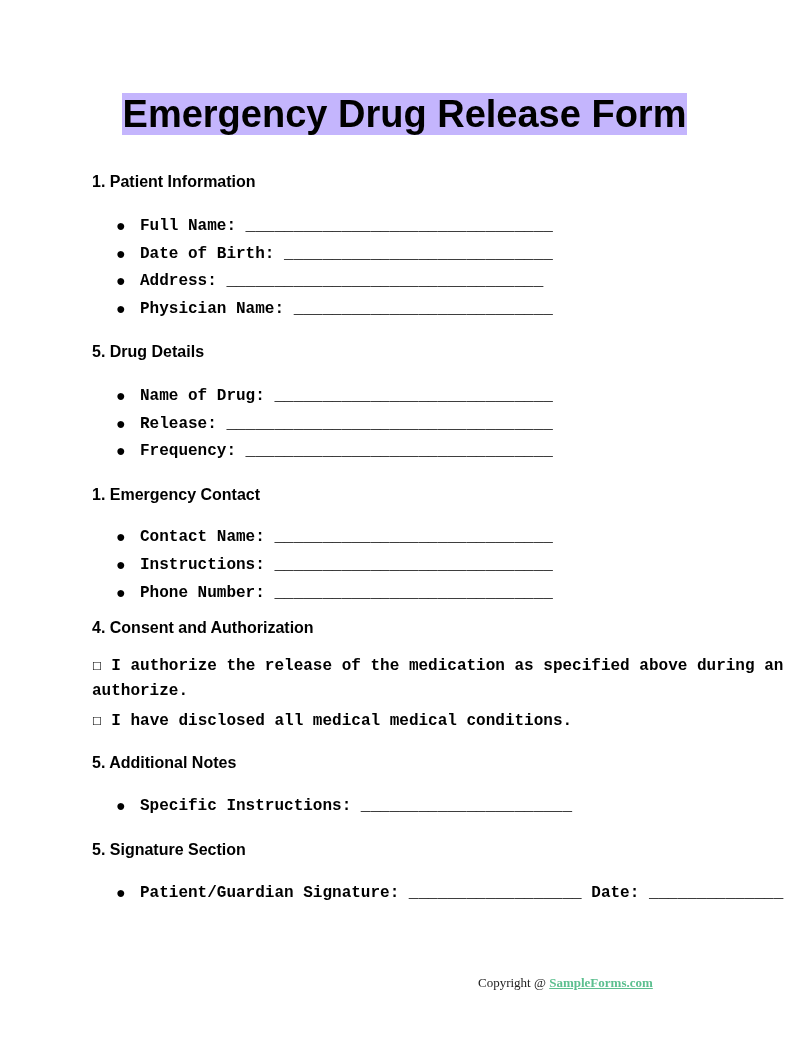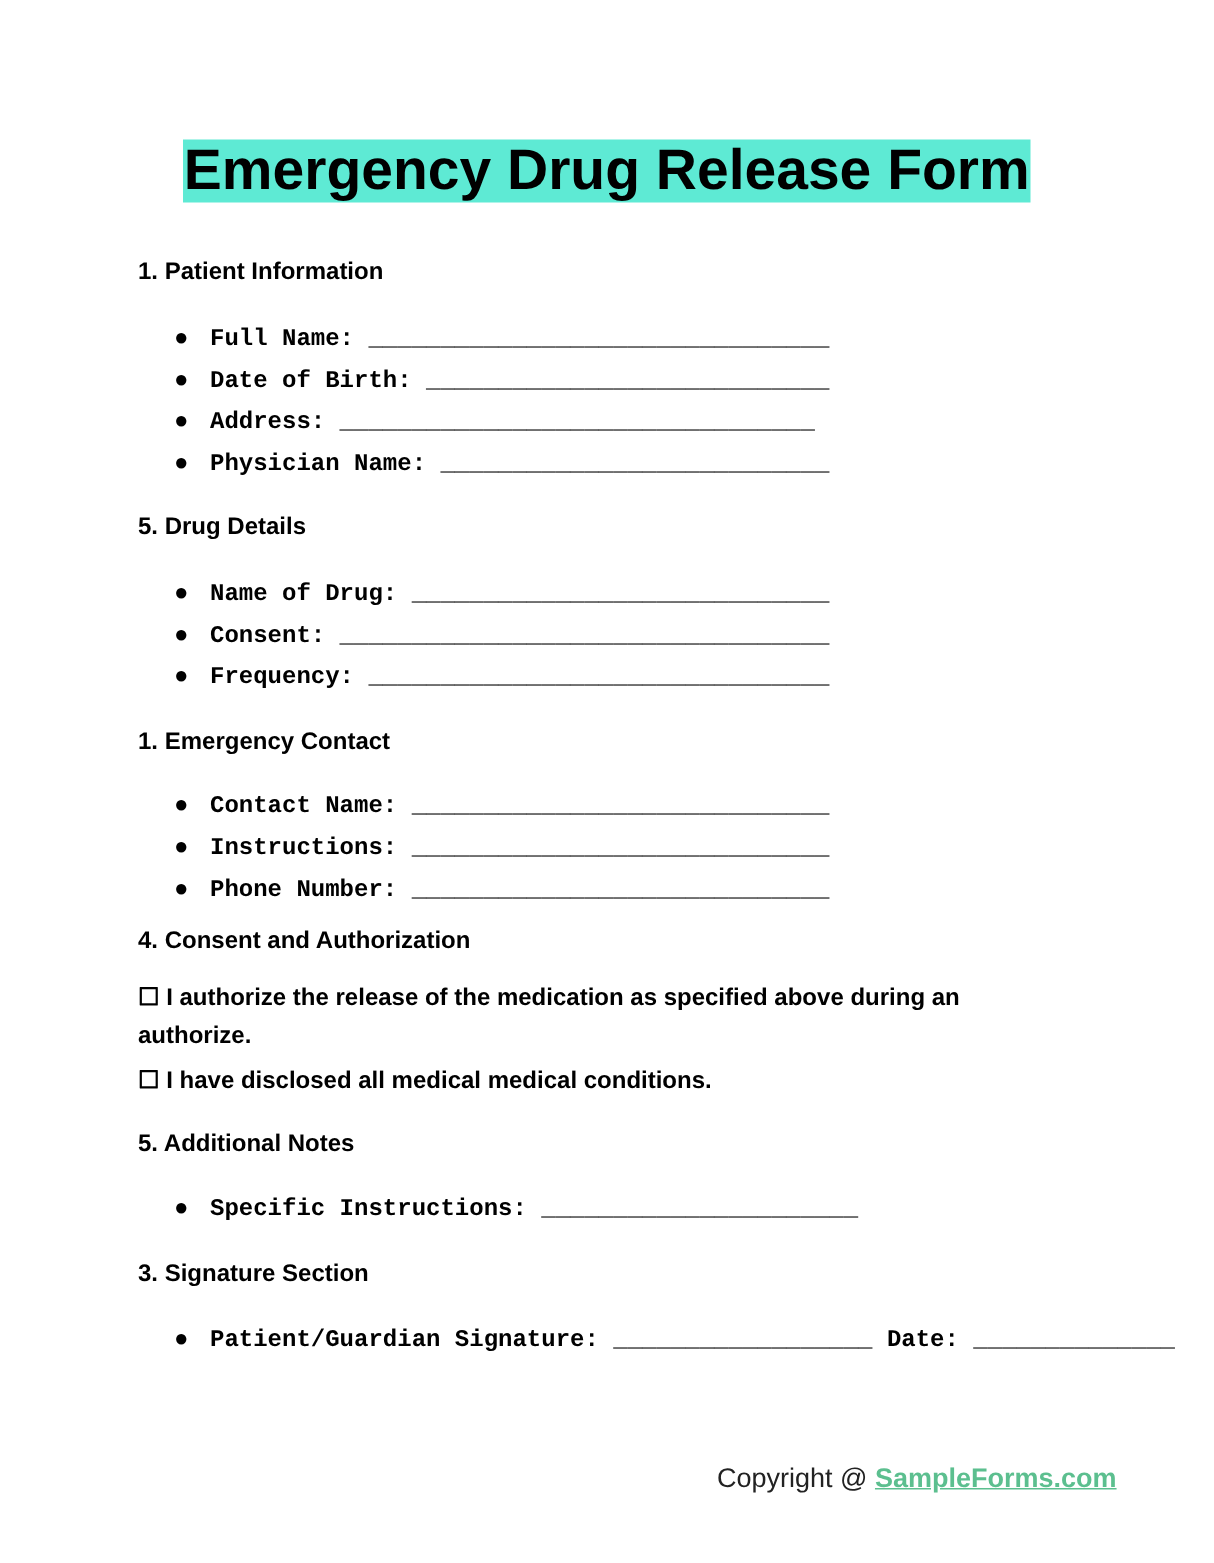--- a/index.html
+++ b/index.html
@@ -1,28 +1,28 @@
 <!DOCTYPE html>
 <html><head>
   <meta charset="utf-8">
   <style>
     html, body { margin: 0; padding: 0; background: #ffffff; }
     body { width: 809px; height: 1042px; position: relative; overflow: hidden;
       font-family: "Liberation Sans", sans-serif; color: #000; }
     .title-wrap { position: absolute; top: 93px; left: 0; width: 809px; text-align: center; }
-    .title { display: inline-block; background: #5eead4; font-size: 38px; font-weight: bold;
+    .title { display: inline-block; background: #c4b5fd; font-size: 38px; font-weight: bold;
       line-height: 42px; padding: 0 1px; }
     .content { position: absolute; left: 92px; top: 0; width: 600px; font-size: 16px; font-weight: bold; }
     .heading { position: absolute; left: 0; white-space: nowrap; }
     .item { position: absolute; left: 24px; white-space: nowrap; }
     .item .bullet { position: absolute; left: 0; top: 0; width: 24px; }
     .item .text { position: absolute; left: 24px; top: 0; font-family: Liberation Mono, monospace; }
-    .para { position: absolute; left: 0; white-space: nowrap; }
-    .footer { position: absolute; left: 478px; top: 975px; font-family: Liberation Sans, sans-serif;
-      font-size: 18px; color: #222; white-space: nowrap; }
+    .para { position: absolute; left: 0; white-space: nowrap; font-family: Liberation Mono, monospace; }
+    .footer { position: absolute; left: 478px; top: 975px; font-family: Liberation Serif, serif;
+      font-size: 13px; color: #222; white-space: nowrap; }
     .footer a { color: #5cbf8f; font-weight: bold; text-decoration: underline; }
   </style>
 </head>
 <body>
 
 <div class="title-wrap">
   <span class="title">Emergency Drug Release Form</span>
 </div>
 
 <div class="content">
@@ -45,21 +45,21 @@
     <span class="text">Physician Name: ___________________________</span>
   </div>
 
   <div class="heading" style="top:343px">5. Drug Details</div>
   <div class="item" style="top:387px">
     <span class="bullet">●</span>
     <span class="text">Name of Drug: _____________________________</span>
   </div>
   <div class="item" style="top:415px">
     <span class="bullet">●</span>
-    <span class="text">Consent: __________________________________</span>
+    <span class="text">Release: __________________________________</span>
   </div>
   <div class="item" style="top:442px">
     <span class="bullet">●</span>
     <span class="text">Frequency: ________________________________</span>
   </div>
 
   <div class="heading" style="top:486px">1. Emergency Contact</div>
   <div class="item" style="top:528px">
     <span class="bullet">●</span>
     <span class="text">Contact Name: _____________________________</span>
@@ -77,21 +77,21 @@
   <div class="para" style="top:655px">☐ I authorize the release of the medication as specified above during an</div>
   <div class="para" style="top:682px">authorize.</div>
   <div class="para" style="top:710px">☐ I have disclosed all medical medical conditions.</div>
 
   <div class="heading" style="top:754px">5. Additional Notes</div>
   <div class="item" style="top:797px">
     <span class="bullet">●</span>
     <span class="text">Specific Instructions: ______________________</span>
   </div>
 
-  <div class="heading" style="top:841px">3. Signature Section</div>
+  <div class="heading" style="top:841px">5. Signature Section</div>
   <div class="item" style="top:884px">
     <span class="bullet">●</span>
     <span class="text">Patient/Guardian Signature: __________________ Date: ______________</span>
   </div>
 </div>
 
 <div class="footer">
   <span>Copyright @ </span><a>SampleForms.com</a>
 </div>
 

